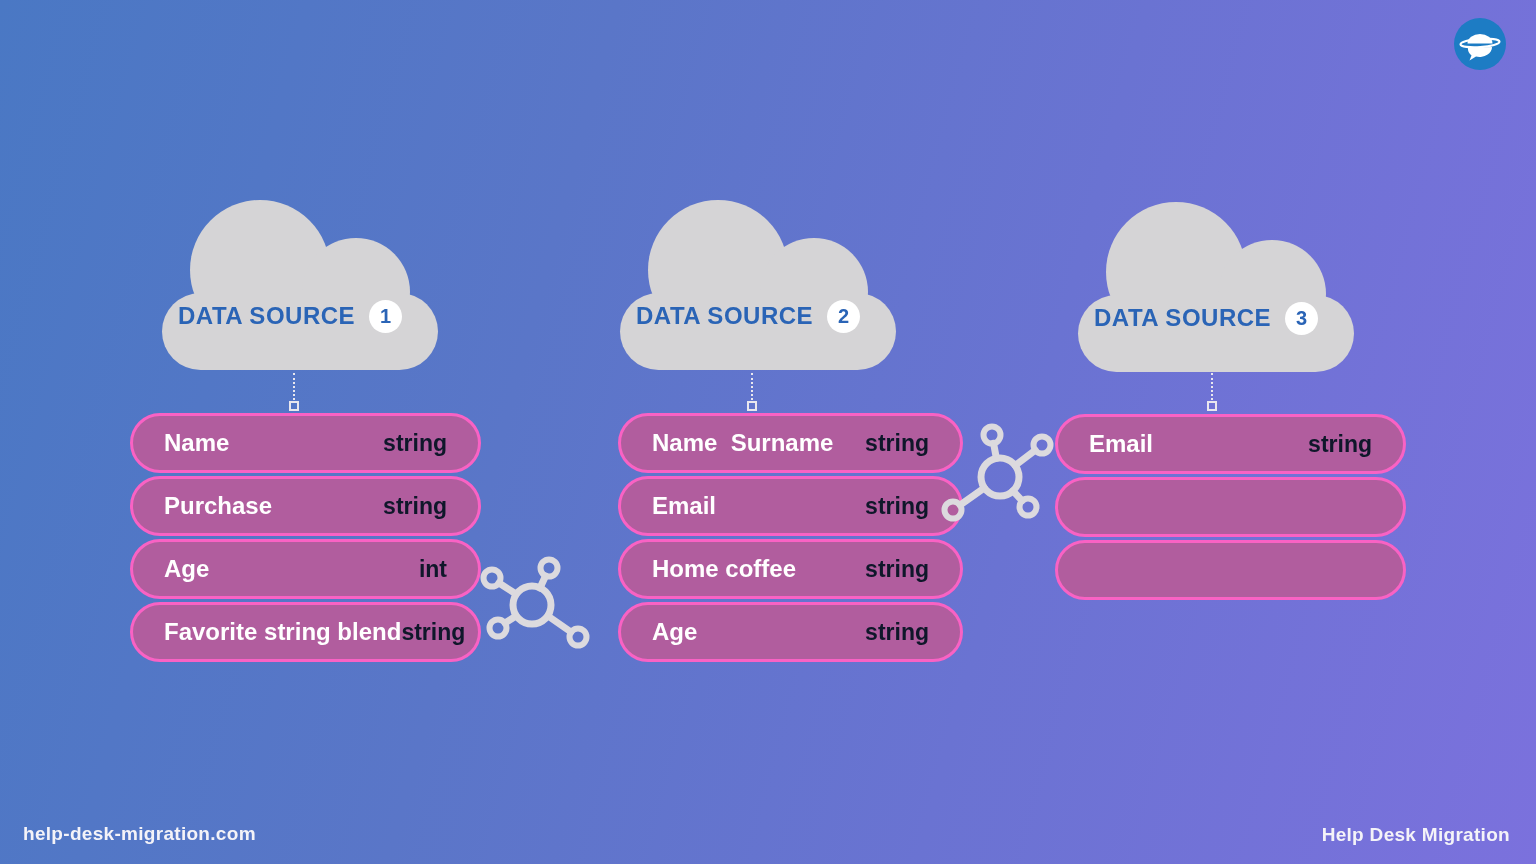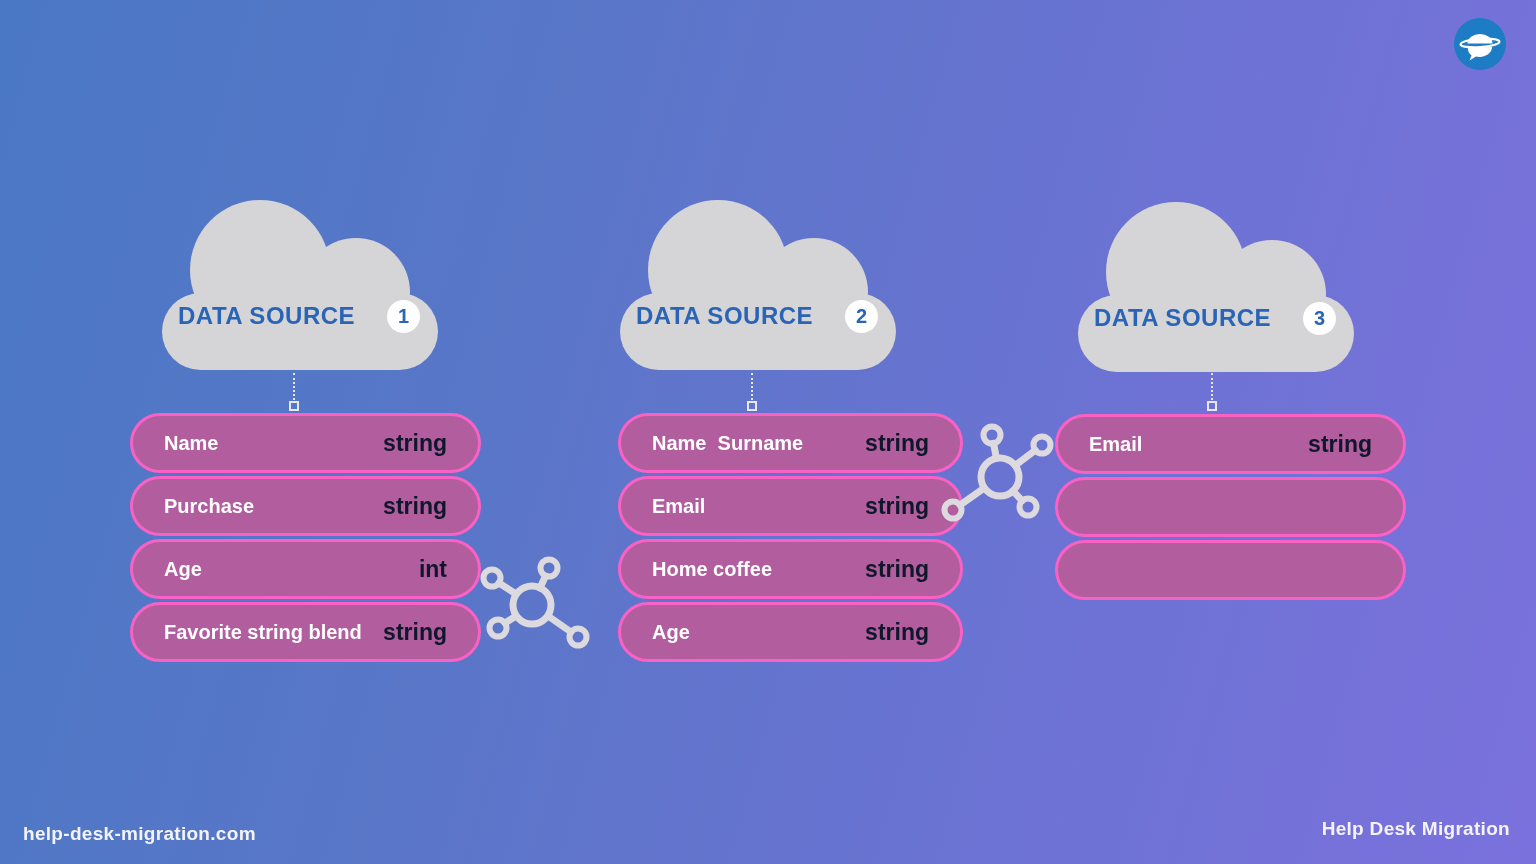--- a/index.html
+++ b/index.html
@@ -11,21 +11,21 @@
     position:relative;
     width:1536px;height:864px;
     overflow:hidden;
     background:linear-gradient(105deg,#4a78c4 0%,#5a76c8 35%,#6a73d2 65%,#7b71dd 100%);
   }
   
   .cloud{position:absolute;width:280px;height:172px;}
   .cloud svg{position:absolute;left:0;top:0;}
   .cloud-label{
     position:absolute;left:18px;top:96px;height:44px;
-    display:flex;align-items:center;gap:32px;z-index:2;
+    display:flex;align-items:center;gap:14px;z-index:2;
   }
   .src-label{
     color:#2a64b6;font-size:24px;font-weight:700;letter-spacing:.5px;
     white-space:pre;
   }
   .src-badge{
     width:33px;height:33px;border-radius:50%;background:#ffffff;
     color:#2a64b6;font-size:20px;font-weight:700;
     display:flex;align-items:center;justify-content:center;
   }
@@ -42,34 +42,34 @@
   .pill-col{position:absolute;}
   .pill{
     box-sizing:border-box;
     height:60px;margin-bottom:3px;
     background:#b15d9e;
     border:3px solid #f962c4;
     border-radius:31px;
     display:flex;align-items:center;justify-content:space-between;
     padding:0 31px;
   }
-  .f-name{color:#ffffff;font-size:20px;font-weight:600;white-space:pre;}
+  .f-name{color:#ffffff;font-size:24px;font-weight:600;white-space:pre;}
   .f-type{color:#0f172a;font-size:23px;font-weight:600;}
   
   .molecule{position:absolute;}
   .molecule line{stroke:#dcdade;stroke-width:7;stroke-linecap:round;}
   .molecule .big{stroke:#dcdade;stroke-width:7;fill:none;}
   .molecule .small{stroke:#dcdade;stroke-width:6;fill:none;}
   
   .footer-left{
     position:absolute;left:23px;bottom:19px;
     color:#f4f3f8;font-size:19px;font-weight:600;letter-spacing:.3px;
   }
   .footer-right{
-    position:absolute;right:26px;bottom:24px;
+    position:absolute;right:26px;bottom:18px;
     color:#f4f3f8;font-size:19px;font-weight:600;letter-spacing:.3px;
   }
   
   .logo{position:absolute;left:1454px;top:18px;width:52px;height:52px;}
 </style>
 </head>
 <body>
 
 <div class="stage">
 

